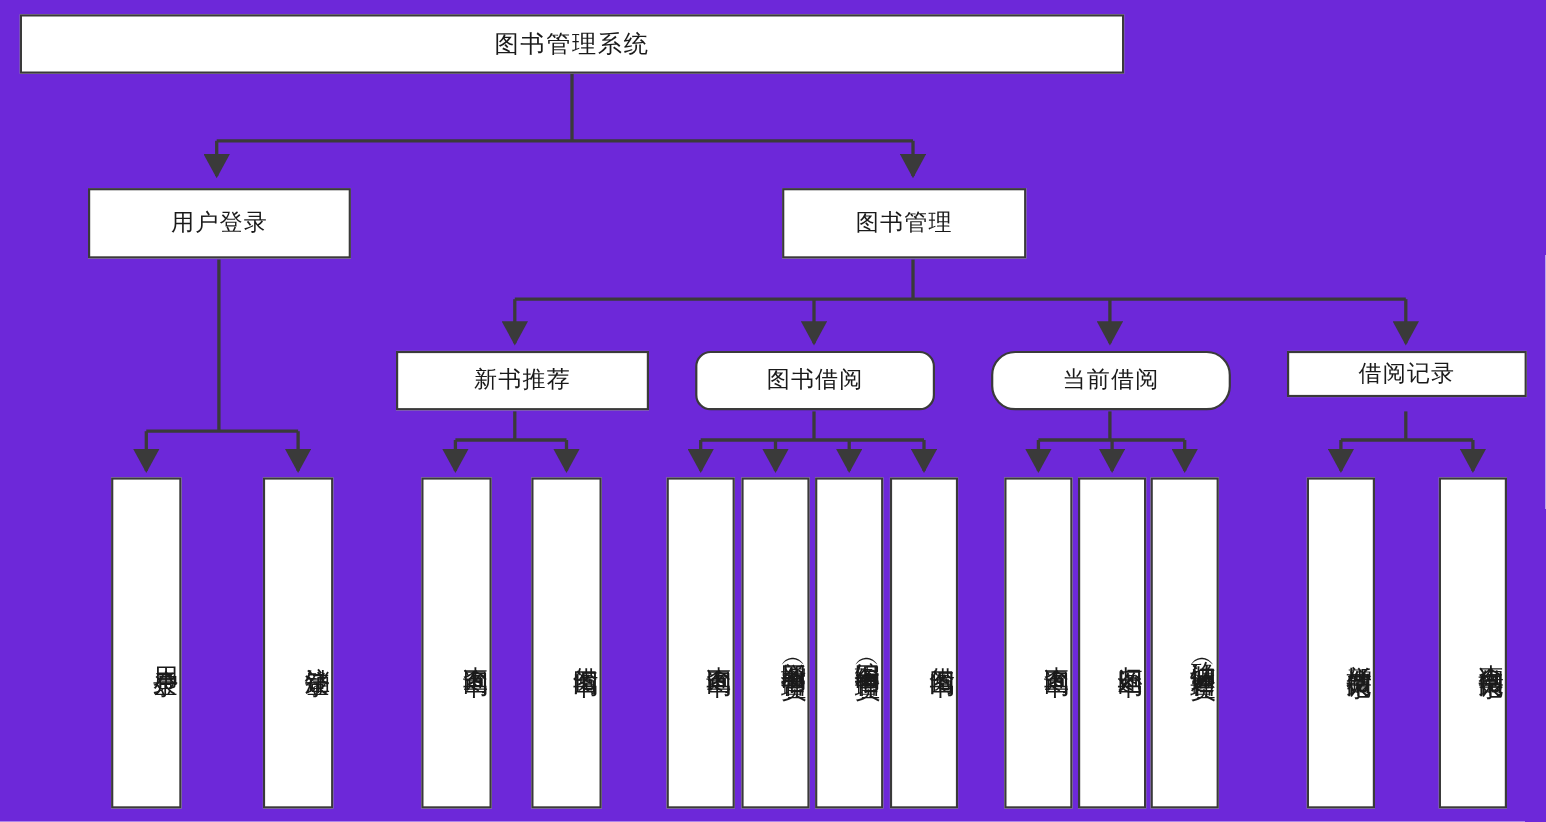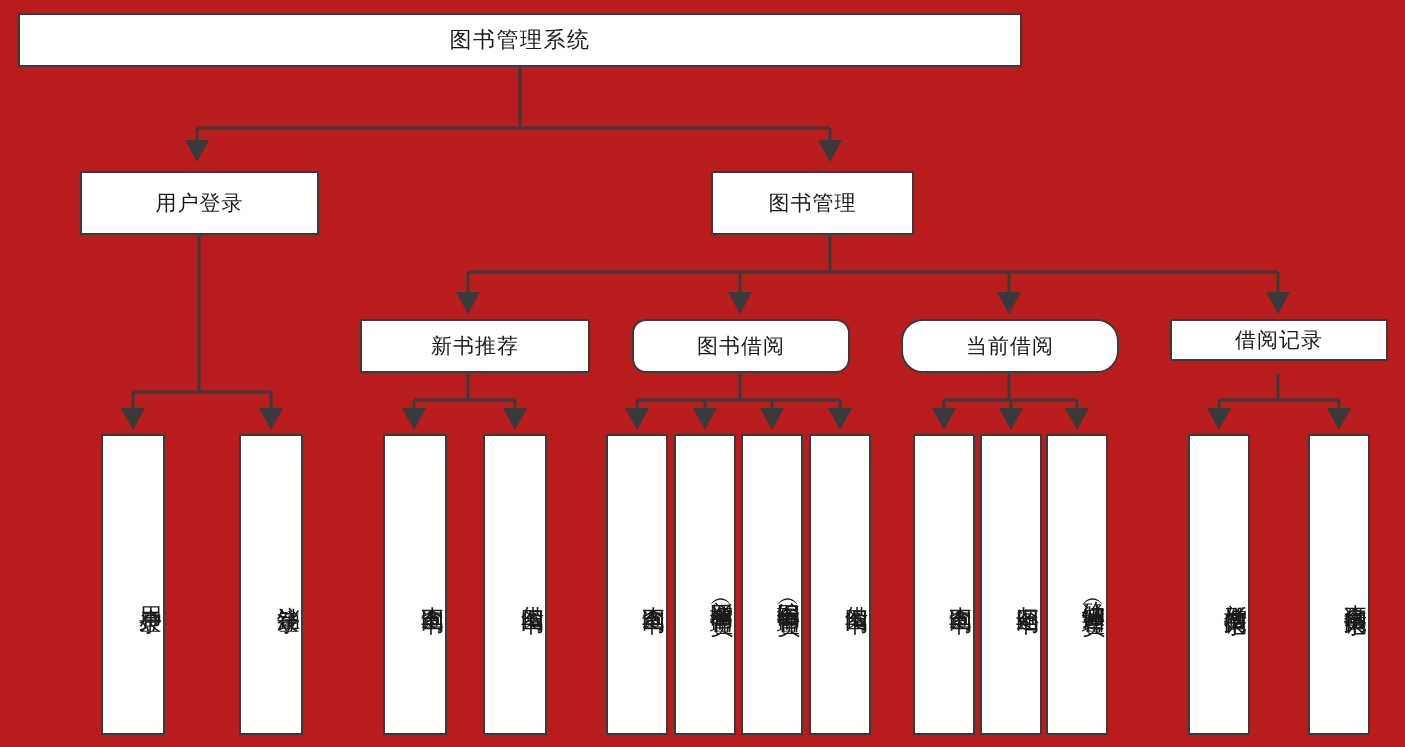--- a/index.html
+++ b/index.html
@@ -8,21 +8,21 @@
     padding: 0;
     background: #ffffff;
   }
   body {
     font-family: "Liberation Sans", "DejaVu Sans", sans-serif;
   }
   #canvas {
     position: relative;
     width: 1405px;
     height: 747px;
-    background: #b91c1c;
+    background: #6d28d9;
     overflow: hidden;
     text-decoration: underline;
   }
   #edges {
     position: absolute;
     left: 0;
     top: 0;
     width: 1405px;
     height: 747px;
     pointer-events: none;
@@ -131,21 +131,21 @@
   </svg>
 
   <div class="node h root" style="left:18px; top:13px; width:1004px; height:54px;">
     <span class="label">图书管理系统</span>
   </div>
 
   <div class="node h" style="left:80px; top:171px; width:239px; height:64px;">
     <span class="label">用户登录</span>
   </div>
 
-  <div class="node h" style="left:711px; top:171px; width:203px; height:64px;">
+  <div class="node h" style="left:711px; top:171px; width:222px; height:64px;">
     <span class="label">图书管理</span>
   </div>
 
   <div class="node h" style="left:360px; top:319px; width:230px; height:54px;">
     <span class="label">新书推荐</span>
   </div>
 
   <div class="node h" style="left:632px; top:319px; width:218px; height:54px;border-radius:14px;">
     <span class="label">图书借阅</span>
   </div>

